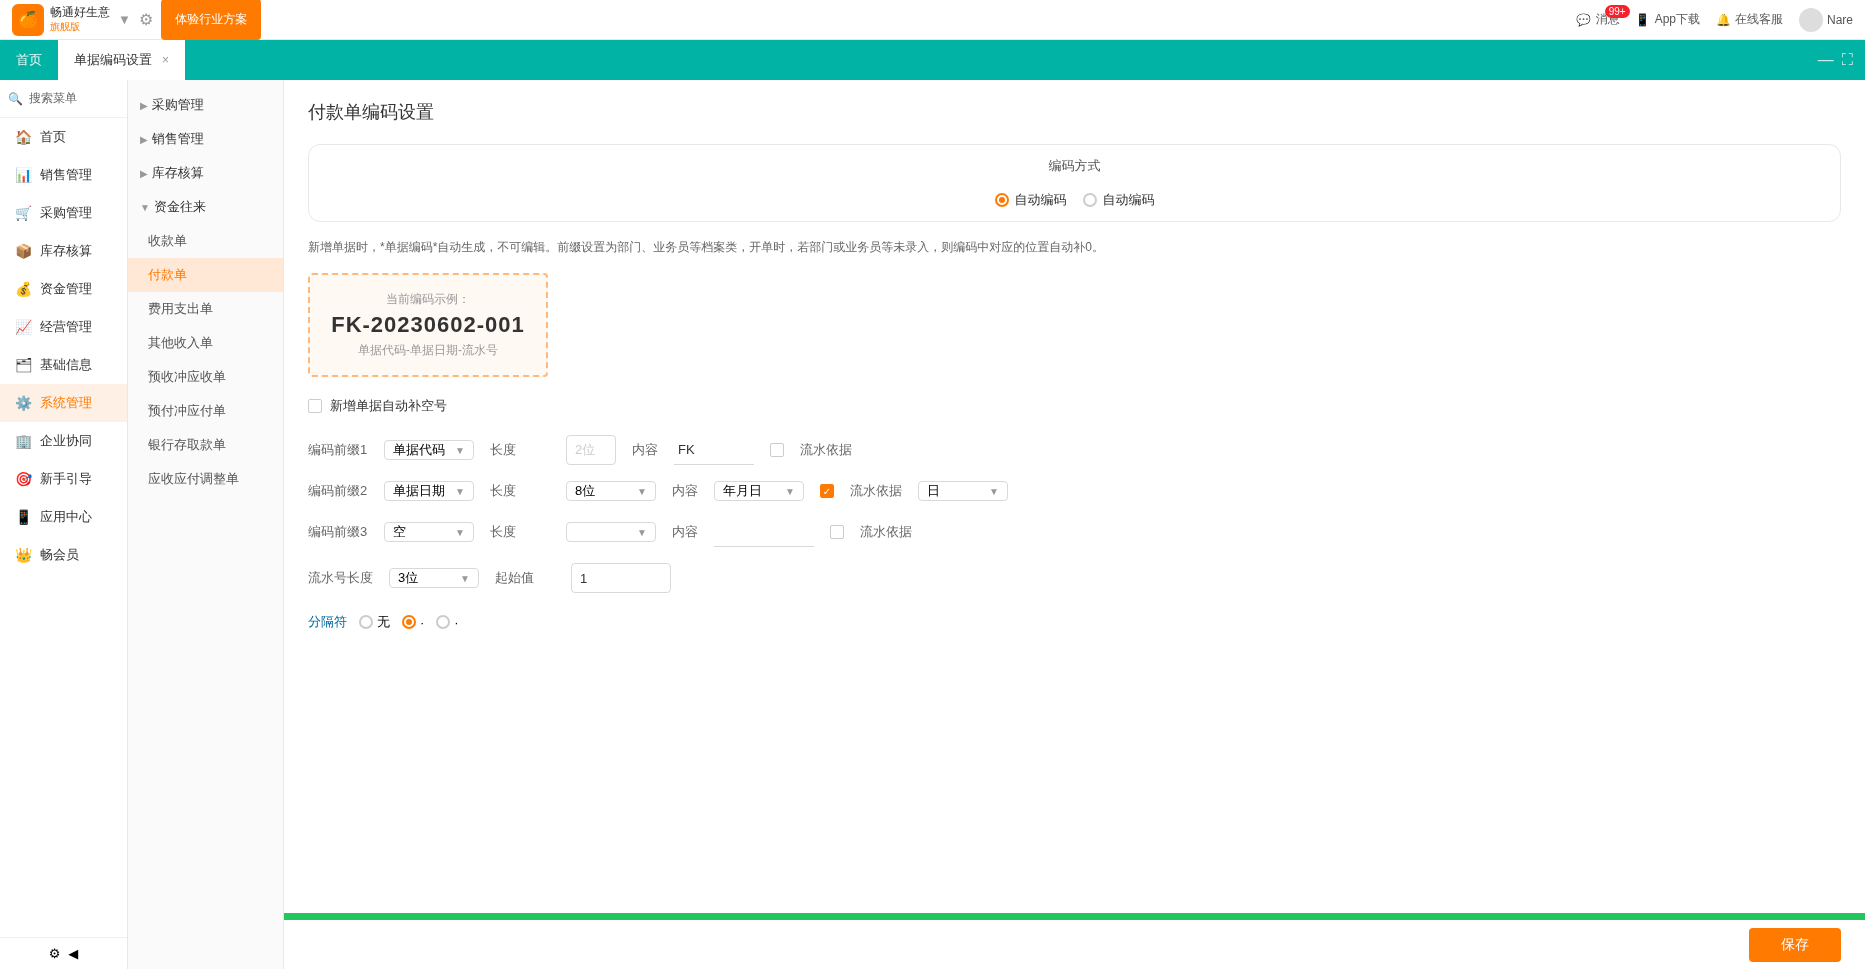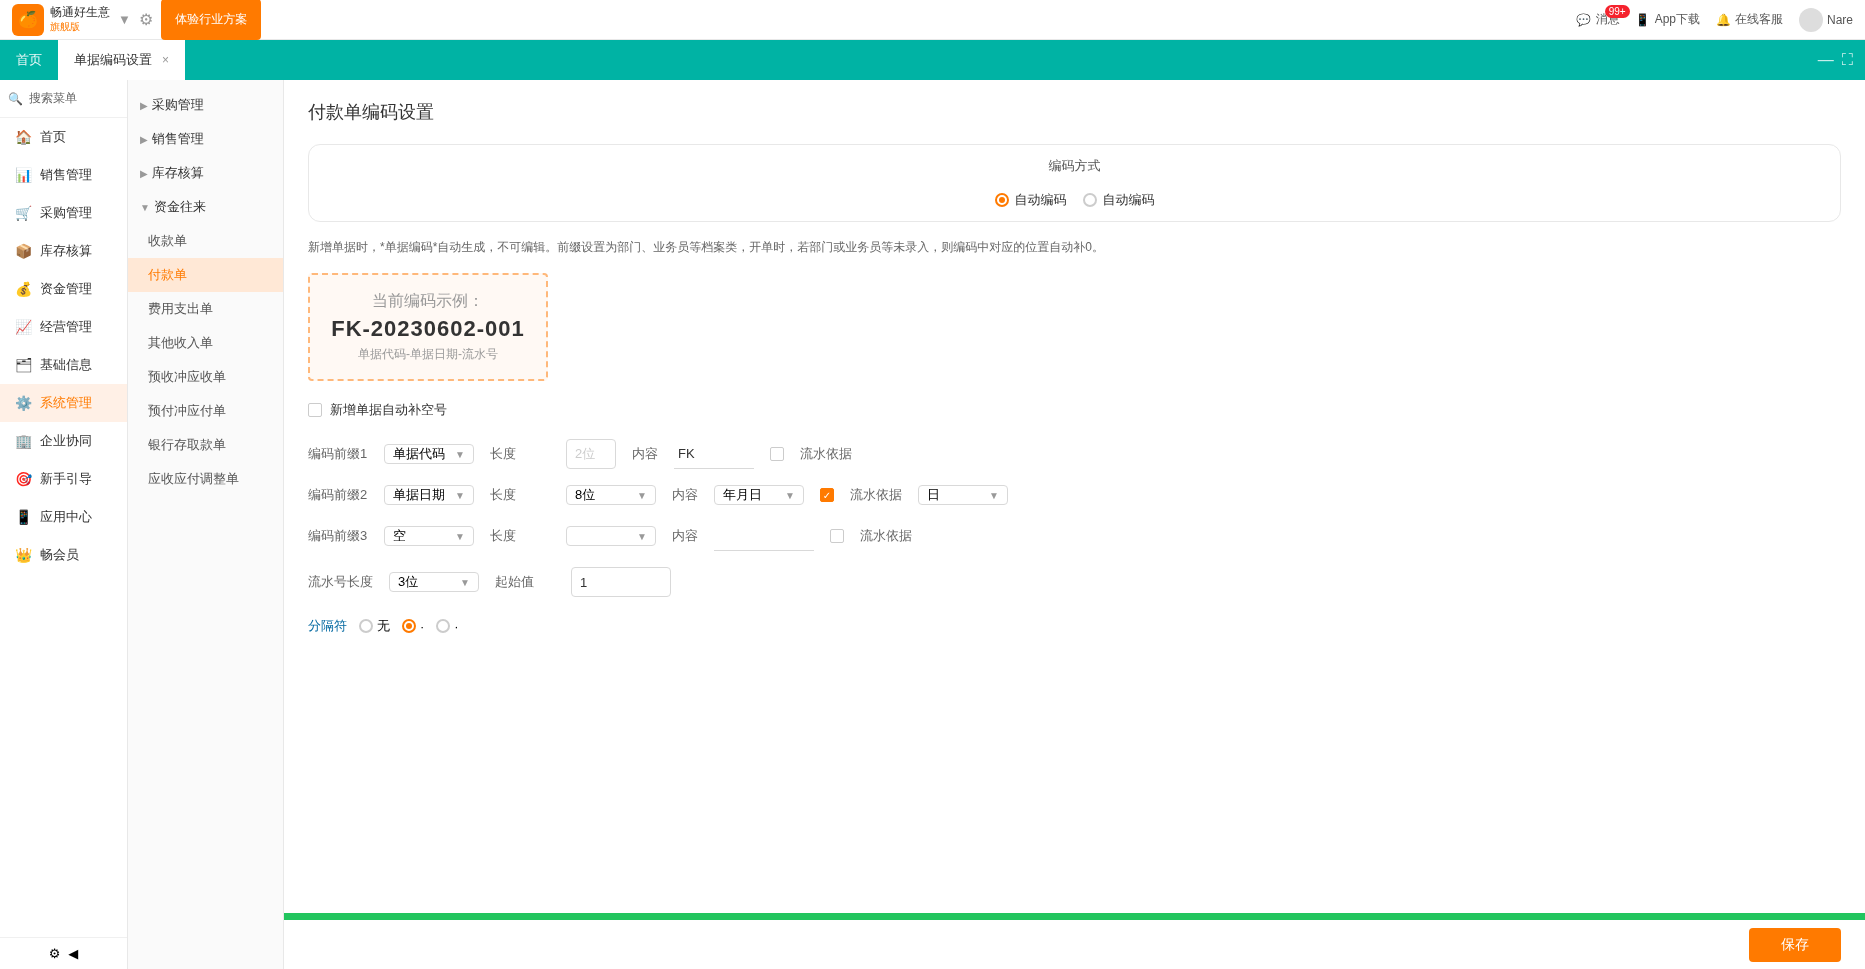--- a/index.html
+++ b/index.html
@@ -62,21 +62,21 @@
     .radio-item { display: flex; align-items: center; gap: 6px; cursor: pointer; font-size: 13px; color: #333; }
     .radio-circle { width: 14px; height: 14px; border-radius: 50%; border: 2px solid #ccc; display: flex; align-items: center; justify-content: center; }
     .radio-circle.checked { border-color: #ff7a00; }
     .radio-dot { width: 6px; height: 6px; border-radius: 50%; background: #ff7a00; }
 
     
     .info-text { color: #666; font-size: 12px; margin-bottom: 16px; line-height: 1.6; }
 
     
     .preview-box { border: 2px dashed #ffb87a; background: #fff9f4; border-radius: 4px; padding: 16px 20px; display: inline-block; margin-bottom: 20px; min-width: 240px; text-align: center; }
-    .preview-label { color: #999; font-size: 16px; margin-bottom: 4px; }
+    .preview-label { color: #999; font-size: 12px; margin-bottom: 4px; }
     .preview-code { font-size: 22px; font-weight: bold; color: #333; letter-spacing: 1px; }
     .preview-sub { color: #999; font-size: 12px; margin-top: 4px; }
 
     
     .checkbox-row { display: flex; align-items: center; gap: 8px; margin-bottom: 20px; font-size: 13px; color: #333; }
     .checkbox-box { width: 14px; height: 14px; border: 1px solid #ccc; border-radius: 2px; cursor: pointer; }
 
     
     .form-row { display: flex; align-items: center; gap: 16px; margin-bottom: 16px; flex-wrap: wrap; }
     .form-label { color: #666; font-size: 13px; min-width: 60px; }

